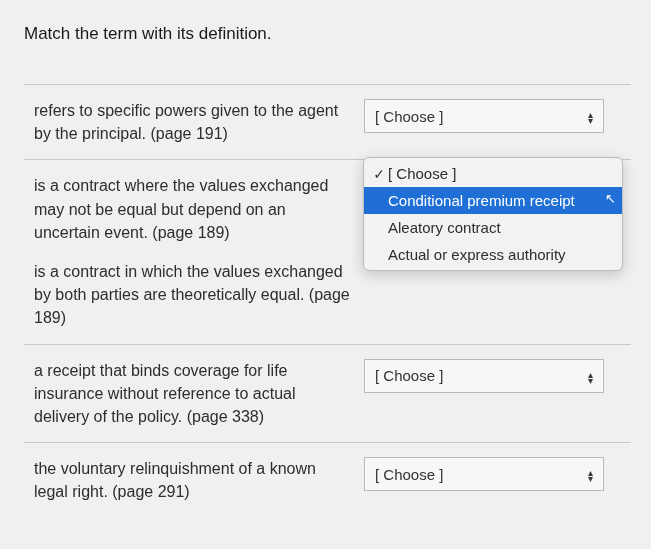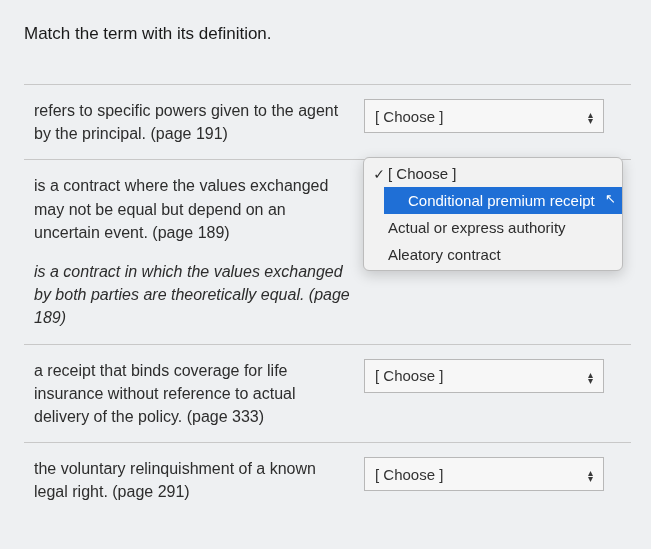--- a/index.html
+++ b/index.html
@@ -117,27 +117,27 @@
           <span>▾</span>
         </span>
     </div>
   </div>
 
   <hr class="divider">
   <div class="row">
     <div class="definition">is a contract where the values exchanged may not be equal but depend on an uncertain event. (page 189)</div>
   </div>
 
-  <div class="row" style="padding-top:2px;font-style:italic;">
+  <div class="row" style="padding-top:2px;">
     <div class="definition">is a contract in which the values exchanged by both parties are theoretically equal. (page 189)</div>
   </div>
 
   <hr class="divider">
   <div class="row">
-    <div class="definition">a receipt that binds coverage for life insurance without reference to actual delivery of the policy. (page 333)</div>
+    <div class="definition">a receipt that binds coverage for life insurance without reference to actual delivery of the policy. (page 338)</div>
     <div class="select-box">
       <span>[ Choose ]</span>
       <span class="select-caret">
           <span>▴</span>
           <span>▾</span>
         </span>
     </div>
   </div>
 
   <hr class="divider">
@@ -151,26 +151,26 @@
         </span>
     </div>
   </div>
 </div>
 
 <div class="dropdown-menu">
   <div class="dropdown-item">
     <span class="check">✓</span>
     <span class="label">[ Choose ]</span>
   </div>
-  <div class="dropdown-item selected" style="position:relative;margin-left:20px;">
+  <div class="dropdown-item selected" style="position:relative;">
     <span class="check"></span>
     <span class="label">Conditional premium receipt</span>
     <span class="cursor-arrow">↖</span>
   </div>
   <div class="dropdown-item">
     <span class="check"></span>
-    <span class="label">Actual or express authority</span>
+    <span class="label">Aleatory contract</span>
   </div>
   <div class="dropdown-item">
     <span class="check"></span>
-    <span class="label">Aleatory contract</span>
+    <span class="label">Actual or express authority</span>
   </div>
 </div>
 
 </body></html>

